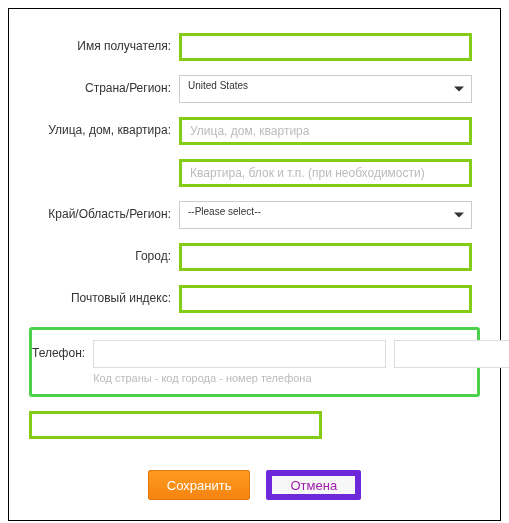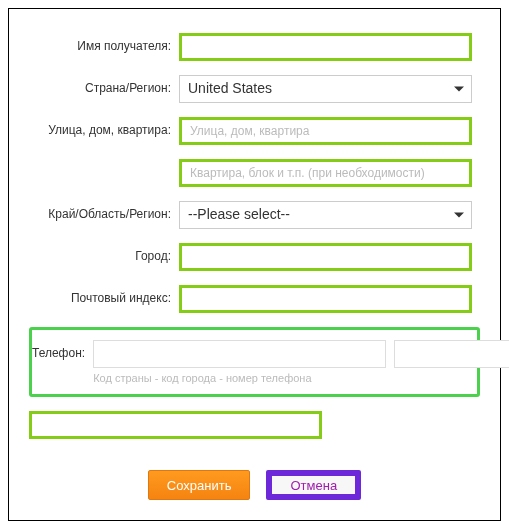--- a/index.html
+++ b/index.html
@@ -39,21 +39,21 @@
   font-size: 12px;
   color: #333;
   background: #fff;
 }
 input[type="text"]::placeholder { color: #bbb; }
 .select {
   width: 293px;
   height: 28px;
   border: 1px solid #ccc;
   padding: 4px 24px 4px 8px;
-  font-size: 14px;
+  font-size: 10px;
   color: #333;
   background: #fff;
   appearance: none;
   position: relative;
 }
 .select-wrap {
   position: relative;
   width: 293px;
 }
 .select-arrow {

